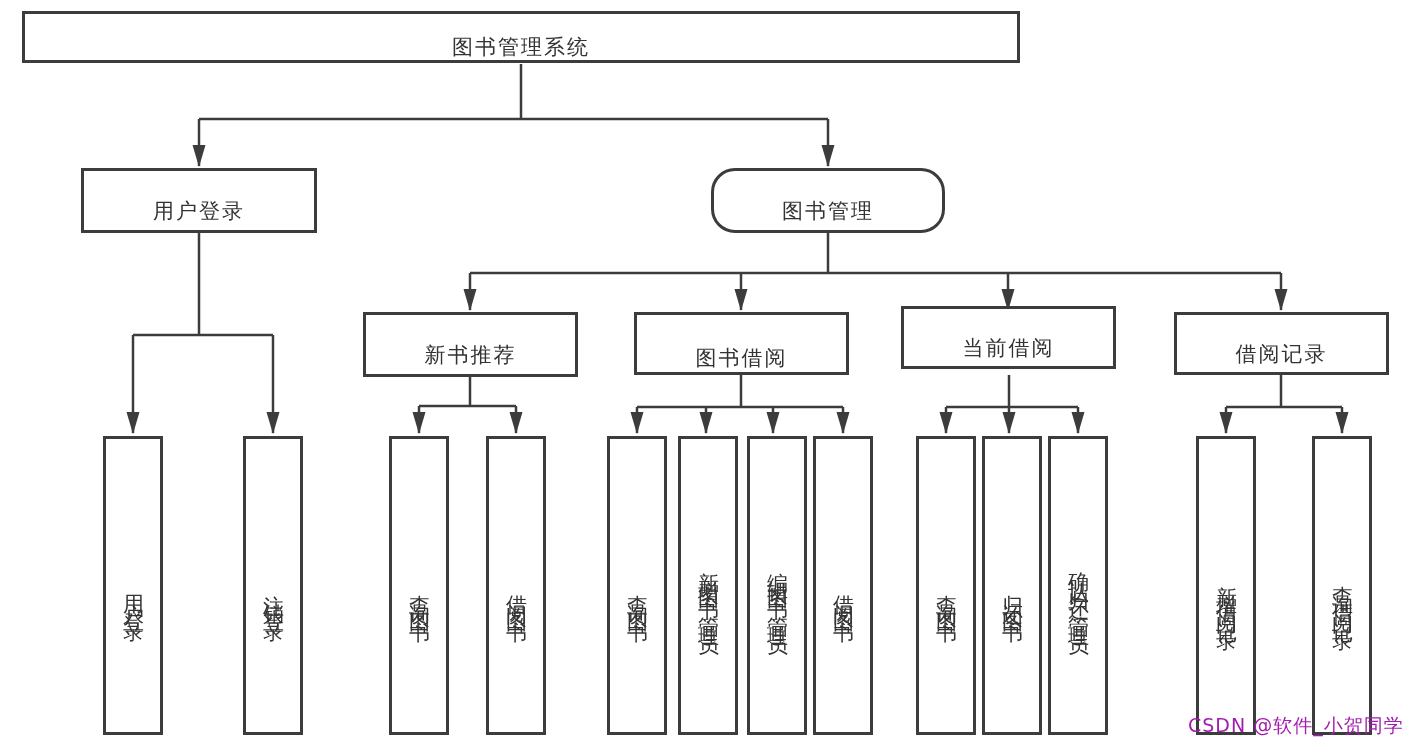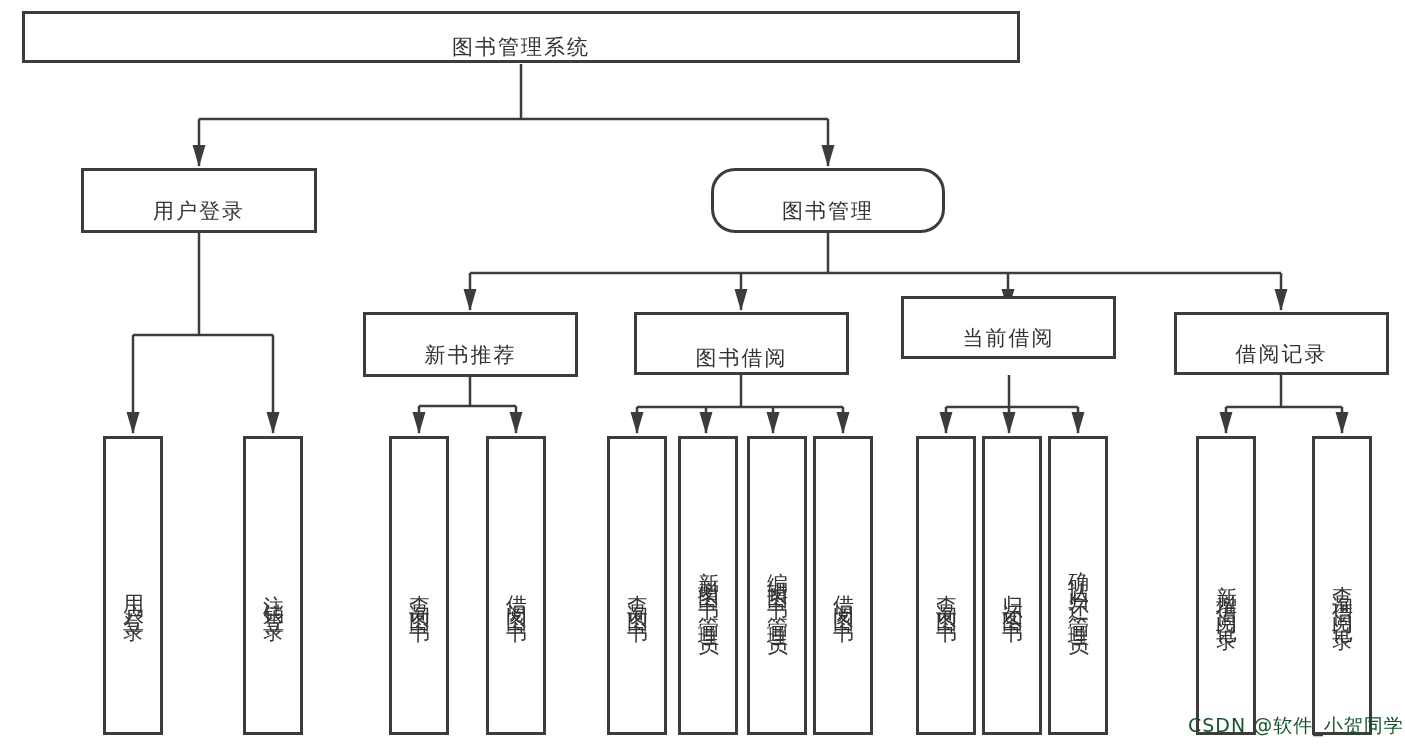--- a/index.html
+++ b/index.html
@@ -18,31 +18,31 @@
   .node .lbl{font-size:21px;letter-spacing:2px;white-space:nowrap;margin-top:20px;}
   .leaf .lbl{
     writing-mode:vertical-rl;text-orientation:mixed;
     font-size:21px;line-height:1;letter-spacing:9px;
   }
   .root-box   {left:22px; top:11px; width:998px; height:52px;}
   .l2-a       {left:81px; top:168px;width:236px; height:65px;}
   .l2-b       {left:711px;top:168px;width:234px; height:65px;border-radius:24px;}
   .l3-1       {left:363px;top:312px;width:215px; height:65px;}
   .l3-2       {left:634px;top:312px;width:215px; height:63px;align-items:flex-end;}
-  .l3-3       {left:901px;top:296px;width:215px; height:63px;}
+  .l3-3       {left:901px;top:306px;width:215px; height:63px;}
   .l3-4       {left:1174px;top:312px;width:215px;height:63px;}
   .leaf       {top:436px;width:60px;height:299px;}
   .leaf-a1{left:103px;} .leaf-a2{left:243px;}
   .leaf-b1{left:389px;} .leaf-b2{left:486px;}
   .leaf-c1{left:607px;} .leaf-c2{left:678px;} .leaf-c3{left:747px;} .leaf-c4{left:813px;}
   .leaf-d1{left:916px;} .leaf-d2{left:982px;} .leaf-d3{left:1048px;}
   .leaf-e1{left:1196px;}.leaf-e2{left:1312px;}
   .watermark{
     position:absolute;left:1188px;top:713px;z-index:3;
-    font-size:19px;color:#14532d;letter-spacing:1px;white-space:nowrap;
+    font-size:19px;color:#a21caf;letter-spacing:1px;white-space:nowrap;
   }
 </style>
 </head>
 <body>
 
 <div id="canvas">
 
   <svg class="connectors" width="1405" height="747" viewBox="0 0 1405 747" aria-hidden="true">
     <defs>
       <marker id="arrow" viewBox="0 0 22 16" refX="21" refY="8" markerWidth="22" markerHeight="16" orient="auto" markerUnits="userSpaceOnUse">

